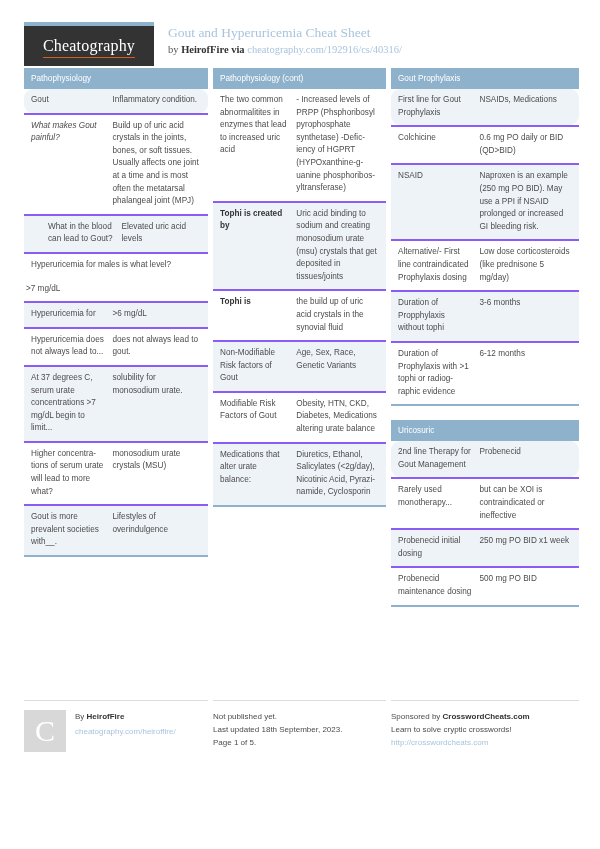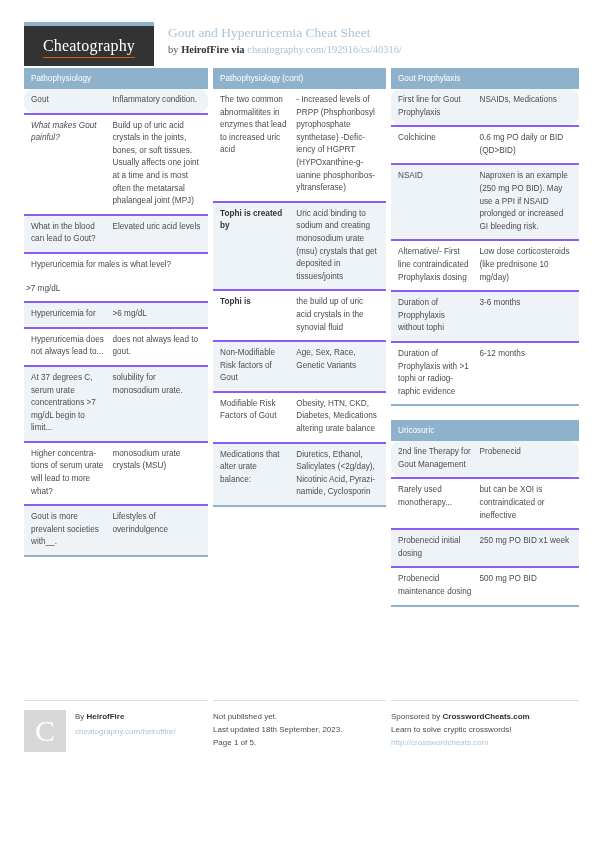--- a/index.html
+++ b/index.html
@@ -106,21 +106,21 @@
         <div class="block">
           <div class="block-head">Pathophysiology</div>
           <div class="row" style="background: rgb(238, 243, 247);">
             <div class="cell-k">Gout</div>
             <div class="cell-v">Inflammatory condition.</div>
           </div>
           <div class="row" style="background: rgb(255, 255, 255);">
             <div class="cell-k" style="font-style: italic;">What makes Gout painful?</div>
             <div class="cell-v">Build up of uric acid crystals in the joints, bones, or soft tissues. Usually affects one joint at a time and is most often the metatarsal phalangeal joint (MPJ)</div>
           </div>
-          <div class="row" style="background: rgb(238, 243, 247);">
+          <div class="row" style="background: rgb(238, 243, 247); padding-left: 17px;">
             <div class="cell-k">What in the blood can lead to Gout?</div>
             <div class="cell-v">Elevated uric acid levels</div>
           </div>
           <div class="row" style="background: rgb(255, 255, 255); flex-direction: column;">
             <div class="cell-k">Hyperu­ricemia for males is what level?</div>
             <div class="cell-v">&gt;7 mg/dL</div>
           </div>
           <div class="row" style="background: rgb(238, 243, 247);">
             <div class="cell-k">Hyperu­ricemia for</div>
             <div class="cell-v">&gt;6 mg/dL</div>
@@ -182,21 +182,21 @@
           <div class="row" style="background: rgb(255, 255, 255);">
             <div class="cell-k">Colchicine</div>
             <div class="cell-v">0.6 mg PO daily or BID (QD&gt;BID)</div>
           </div>
           <div class="row" style="background: rgb(238, 243, 247);">
             <div class="cell-k">NSAID</div>
             <div class="cell-v">Naproxen is an example (250 mg PO BID). May use a PPI if NSAID prolonged or increased GI bleeding risk.</div>
           </div>
           <div class="row" style="background: rgb(255, 255, 255);">
             <div class="cell-k">Altern­ative/- First line contra­ind­icated Prophylaxis dosing</div>
-            <div class="cell-v">Low dose corticosteroids (like prednisone 10 mg/day)</div>
+            <div class="cell-v">Low dose corticosteroids (like prednisone 5 mg/day)</div>
           </div>
           <div class="row" style="background: rgb(238, 243, 247);">
             <div class="cell-k">Duration of Propphylaxis without tophi</div>
             <div class="cell-v">3-6 months</div>
           </div>
           <div class="row" style="background: rgb(255, 255, 255);">
             <div class="cell-k">Duration of Prophylaxis with &gt;1 tophi or radiog­raphic evidence</div>
             <div class="cell-v">6-12 months</div>
           </div>
         </div>

